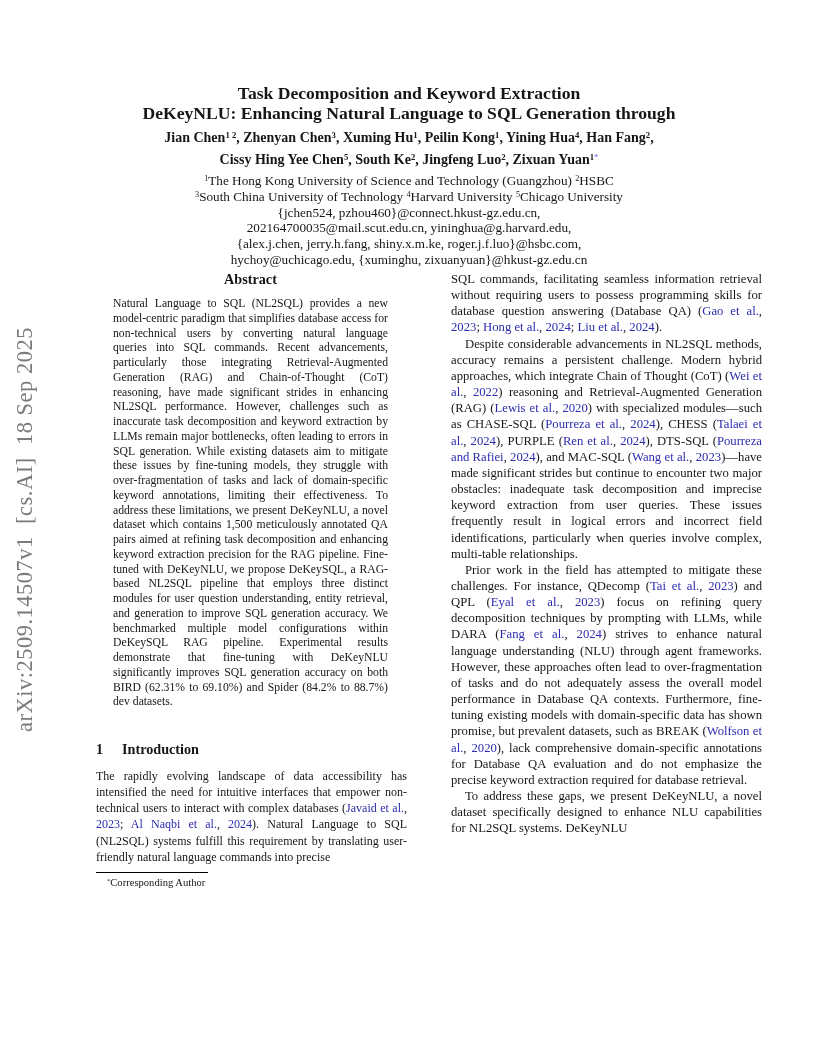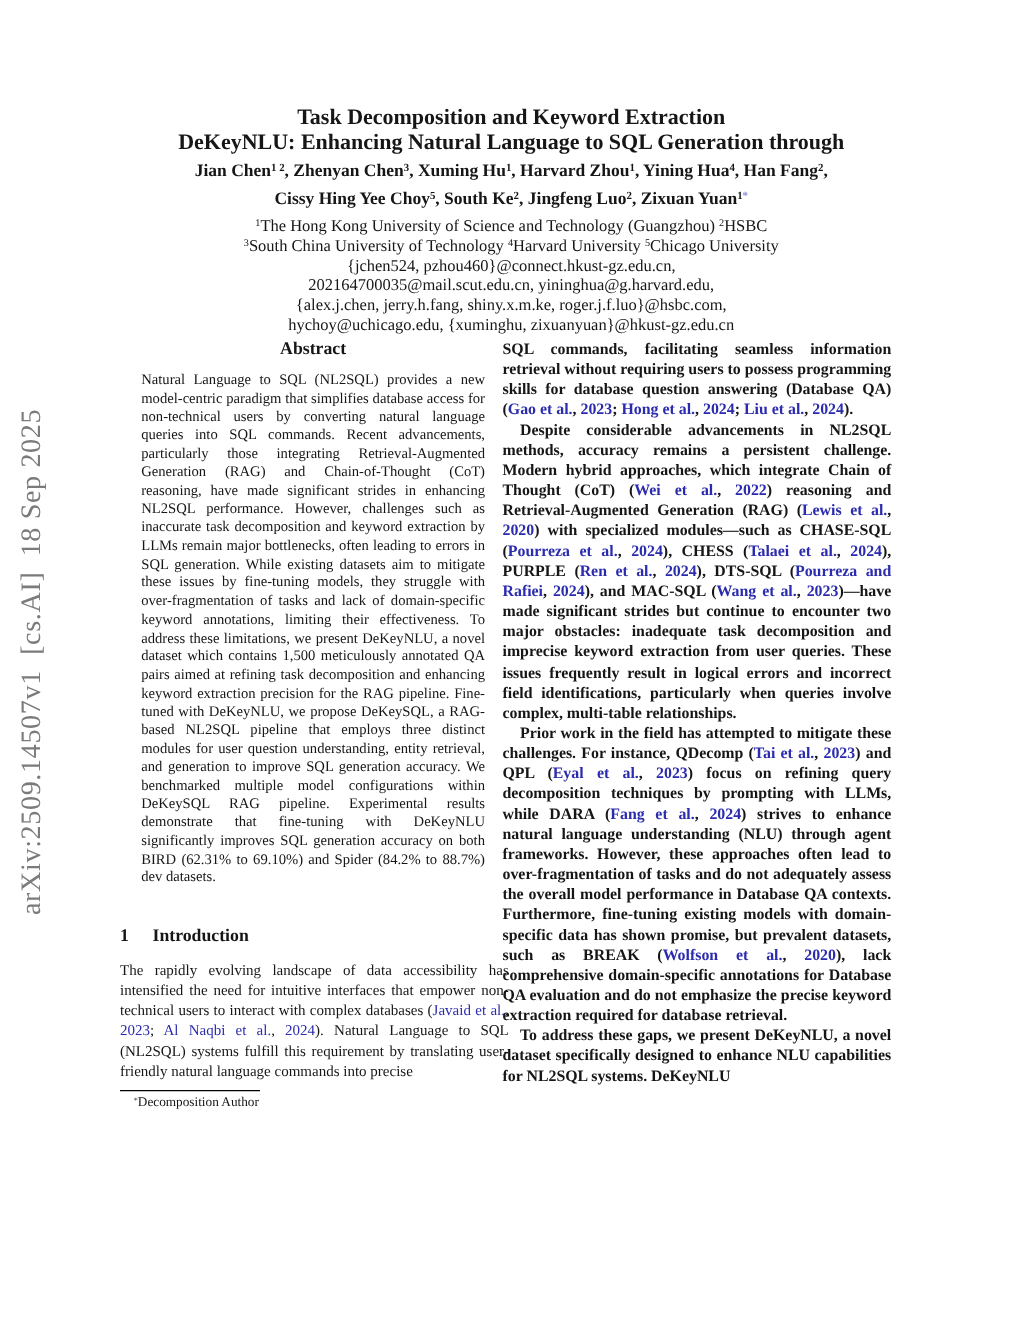--- a/index.html
+++ b/index.html
@@ -41,21 +41,21 @@
     vertical-align:baseline;
     position:relative;
     top:-0.45em;
   }
   .star{color:var(--star-color);}
   .cite{color:var(--cite-color);}
 
   
   .col{position:absolute;top:271px;text-align:justify;}
   .col-left{left:96px;width:311px;}
-  .col-right{left:402px;width:311px;font-size:12.7px;line-height:16.15px;font-weight:bold;}
+  .col-right{left:451px;width:311px;font-size:12.7px;line-height:16.15px;}
 
   .abstract-heading{
     text-align:center;font-weight:bold;font-size:14.2px;
     padding-right:2px;margin-bottom:9px;
   }
   .abstract-body{
     padding:0 19px 0 17px;
     font-size:11.7px;line-height:14.75px;
     text-align:justify;
   }
@@ -80,22 +80,22 @@
 
 <div class="page">
 
   <div class="watermark">arXiv:2509.14507v1  [cs.AI]  18 Sep 2025</div>
 
   <div class="header">
     <div class="title">
       <div>Task Decomposition and Keyword Extraction</div>
       <div>DeKeyNLU: Enhancing Natural Language to SQL Generation through</div>
     </div>
-    <div class="authors"><span>Jian Chen</span><sup>1 2</sup><span>, </span><span>Zhenyan Chen</span><sup>3</sup><span>, </span><span>Xuming Hu</span><sup>1</sup><span>, </span><span>Harvard Zhou</span><sup>1</sup><span>, </span><span>Yining Hua</span><sup>4</sup><span>, </span><span>Han Fang</span><sup>2</sup><span>,</span></div>
-    <div class="authors"><span>Cissy Hing Yee Choy</span><sup>5</sup><span>, </span><span>South Ke</span><sup>2</sup><span>, </span><span>Jingfeng Luo</span><sup>2</sup><span>, </span><span>Zixuan Yuan</span><sup>1</sup><sup class="star">*</sup></div>
+    <div class="authors"><span>Jian Chen</span><sup>1 2</sup><span>, </span><span>Zhenyan Chen</span><sup>3</sup><span>, </span><span>Xuming Hu</span><sup>1</sup><span>, </span><span>Peilin Kong</span><sup>1</sup><span>, </span><span>Yining Hua</span><sup>4</sup><span>, </span><span>Han Fang</span><sup>2</sup><span>,</span></div>
+    <div class="authors"><span>Cissy Hing Yee Chen</span><sup>5</sup><span>, </span><span>South Ke</span><sup>2</sup><span>, </span><span>Jingfeng Luo</span><sup>2</sup><span>, </span><span>Zixuan Yuan</span><sup>1</sup><sup class="star">*</sup></div>
     <div class="affil-block">
       <div class="affil"><sup>1</sup><span>The Hong Kong University of Science and Technology (Guangzhou) </span><sup>2</sup><span>HSBC</span></div>
       <div class="affil"><sup>3</sup><span>South China University of Technology </span><sup>4</sup><span>Harvard University </span><sup>5</sup><span>Chicago University</span></div>
       <div class="email">{jchen524, pzhou460}@connect.hkust-gz.edu.cn,</div>
       <div class="email">202164700035@mail.scut.edu.cn, yininghua@g.harvard.edu,</div>
       <div class="email">{alex.j.chen, jerry.h.fang, shiny.x.m.ke, roger.j.f.luo}@hsbc.com,</div>
       <div class="email">hychoy@uchicago.edu, {xuminghu, zixuanyuan}@hkust-gz.edu.cn</div>
     </div>
   </div>
 
@@ -105,21 +105,21 @@
 
     <div class="section-heading">
       <span class="sec-num">1</span><span>Introduction</span>
     </div>
     <div class="body-text">
         <p><span>The rapidly evolving landscape of data accessibility has intensified the need for intuitive interfaces that empower non-technical users to interact with complex databases (</span><span class="cite">Javaid et al.</span><span>, </span><span class="cite">2023</span><span>; </span><span class="cite">Al Naqbi et al.</span><span>, </span><span class="cite">2024</span><span>). Natural Language to SQL (NL2SQL) systems fulfill this requirement by translating user-friendly natural language commands into precise</span></p>
       </div>
 
     <div class="footnote">
       <div class="footnote-rule"></div>
-      <div class="footnote-text"><sup>*</sup><span>Decomposition Author</span></div>
+      <div class="footnote-text"><sup>*</sup><span>Corresponding Author</span></div>
     </div>
   </div>
 
   <div class="col col-right">
       <p><span>SQL commands, facilitating seamless information retrieval without requiring users to possess programming skills for database question answering (Database QA) (</span><span class="cite">Gao et al.</span><span>, </span><span class="cite">2023</span><span>; </span><span class="cite">Hong et al.</span><span>, </span><span class="cite">2024</span><span>; </span><span class="cite">Liu et al.</span><span>, </span><span class="cite">2024</span><span>).</span></p>
       <p class="ind"><span>Despite considerable advancements in NL2SQL methods, accuracy remains a persistent challenge. Modern hybrid approaches, which integrate Chain of Thought (CoT) (</span><span class="cite">Wei et al.</span><span>, </span><span class="cite">2022</span><span>) reasoning and Retrieval-Augmented Generation (RAG) (</span><span class="cite">Lewis et al.</span><span>, </span><span class="cite">2020</span><span>) with specialized modules—such as CHASE-SQL (</span><span class="cite">Pourreza et al.</span><span>, </span><span class="cite">2024</span><span>), CHESS (</span><span class="cite">Talaei et al.</span><span>, </span><span class="cite">2024</span><span>), PURPLE (</span><span class="cite">Ren et al.</span><span>, </span><span class="cite">2024</span><span>), DTS-SQL (</span><span class="cite">Pourreza and Rafiei</span><span>, </span><span class="cite">2024</span><span>), and MAC-SQL (</span><span class="cite">Wang et al.</span><span>, </span><span class="cite">2023</span><span>)—have made significant strides but continue to encounter two major obstacles: inadequate task decomposition and imprecise keyword extraction from user queries. These issues frequently result in logical errors and incorrect field identifications, particularly when queries involve complex, multi-table relationships.</span></p>
       <p class="ind"><span>Prior work in the field has attempted to mitigate these challenges. For instance, QDecomp (</span><span class="cite">Tai et al.</span><span>, </span><span class="cite">2023</span><span>) and QPL (</span><span class="cite">Eyal et al.</span><span>, </span><span class="cite">2023</span><span>) focus on refining query decomposition techniques by prompting with LLMs, while DARA (</span><span class="cite">Fang et al.</span><span>, </span><span class="cite">2024</span><span>) strives to enhance natural language understanding (NLU) through agent frameworks. However, these approaches often lead to over-fragmentation of tasks and do not adequately assess the overall model performance in Database QA contexts. Furthermore, fine-tuning existing models with domain-specific data has shown promise, but prevalent datasets, such as BREAK (</span><span class="cite">Wolfson et al.</span><span>, </span><span class="cite">2020</span><span>), lack comprehensive domain-specific annotations for Database QA evaluation and do not emphasize the precise keyword extraction required for database retrieval.</span></p>
       <p class="ind"><span>To address these gaps, we present DeKeyNLU, a novel dataset specifically designed to enhance NLU capabilities for NL2SQL systems. DeKeyNLU</span></p>
     </div>
 

